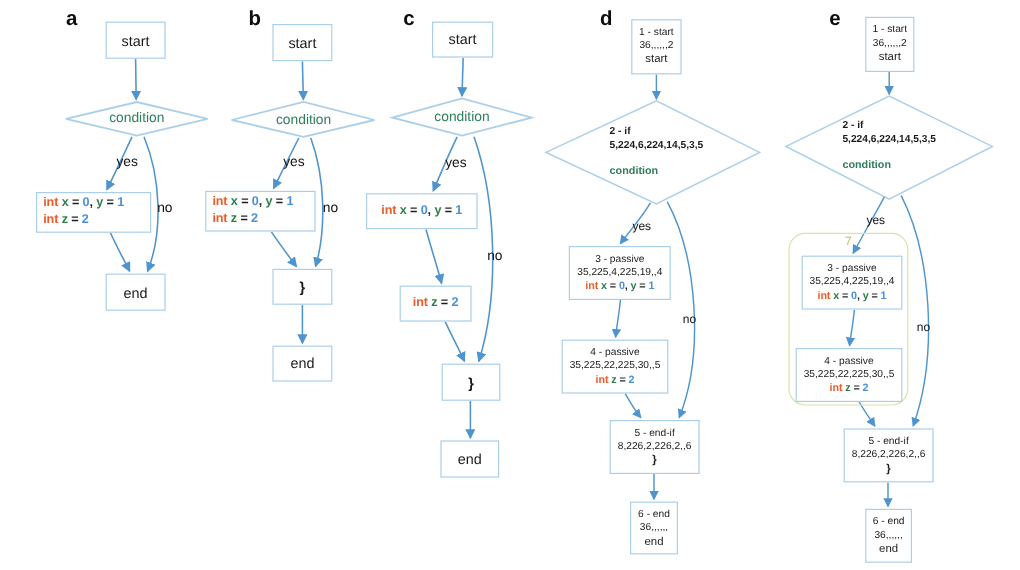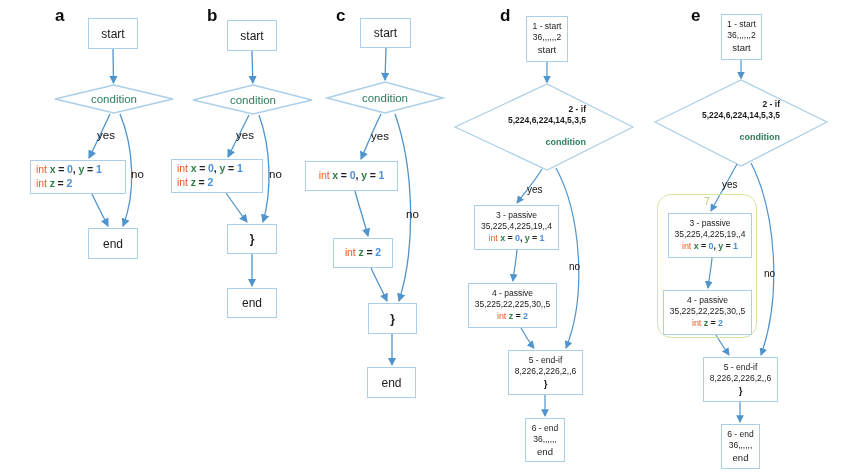--- a/index.html
+++ b/index.html
@@ -10,28 +10,28 @@
   #edges{position:absolute;left:0;top:0;z-index:1;}
   .letter{position:absolute;z-index:3;font-weight:700;font-size:17px;color:#0d0d0d;}
   .box{
     position:absolute;z-index:2;background:#fff;border:1.5px solid #abcfe9;
     box-sizing:border-box;display:flex;align-items:center;justify-content:center;
     font-size:12px;color:#1a1a1a;
   }
   .codebox{flex-direction:column;align-items:flex-start;justify-content:center;padding-left:5px;}
   .codebox1{padding-left:0;align-items:center;}
   .code-line{font-size:10.5px;font-weight:600;color:#1f1f1f;line-height:1.3;letter-spacing:-0.1px;white-space:nowrap;}
-  .tk-kw{color:#ee5c2a;font-weight:400;}
+  .tk-kw{color:#ee5c2a;font-weight:700;}
   .tk-var{color:#2f7d45;}
   .tk-num{color:#4a90d9;}
   .tk-op{color:#1f1f1f;}
   .brace{font-weight:700;}
   .elabel{position:absolute;z-index:3;font-size:11.5px;color:#111;}
   .elabel.small{font-size:10px;}
-  .dtext{position:absolute;z-index:2;transform:translate(-50%,-50%);text-align:right;white-space:nowrap;}
+  .dtext{position:absolute;z-index:2;transform:translate(-50%,-50%);text-align:left;white-space:nowrap;}
   .cond{color:#2e7d5b;}
   .cond-abc{font-size:11.5px;}
   .cfg-node{
     flex-direction:column;justify-content:flex-start;border-width:1px;
     padding:4px 1px;font-size:8.5px;line-height:1.35;text-align:center;white-space:nowrap;
   }
   .cfg-node .body{margin-top:auto;font-size:9.5px;}
   .cfg-node .body.code-line{font-size:9px;font-weight:600;}
   .dtext.cfg{font-size:8.5px;line-height:1.35;font-weight:bold;}
   .dtext.cfg .body{margin-top:9px;font-size:9px;}

